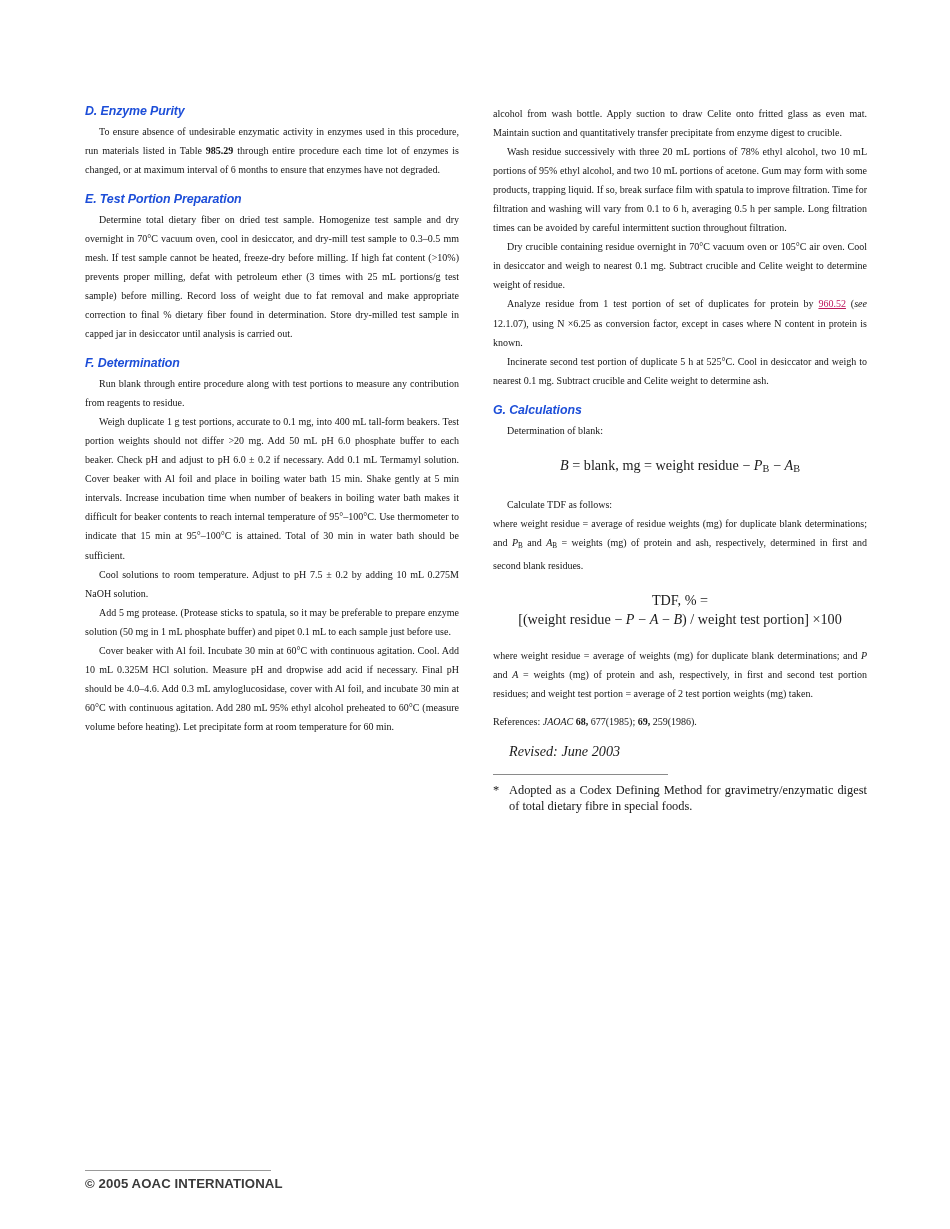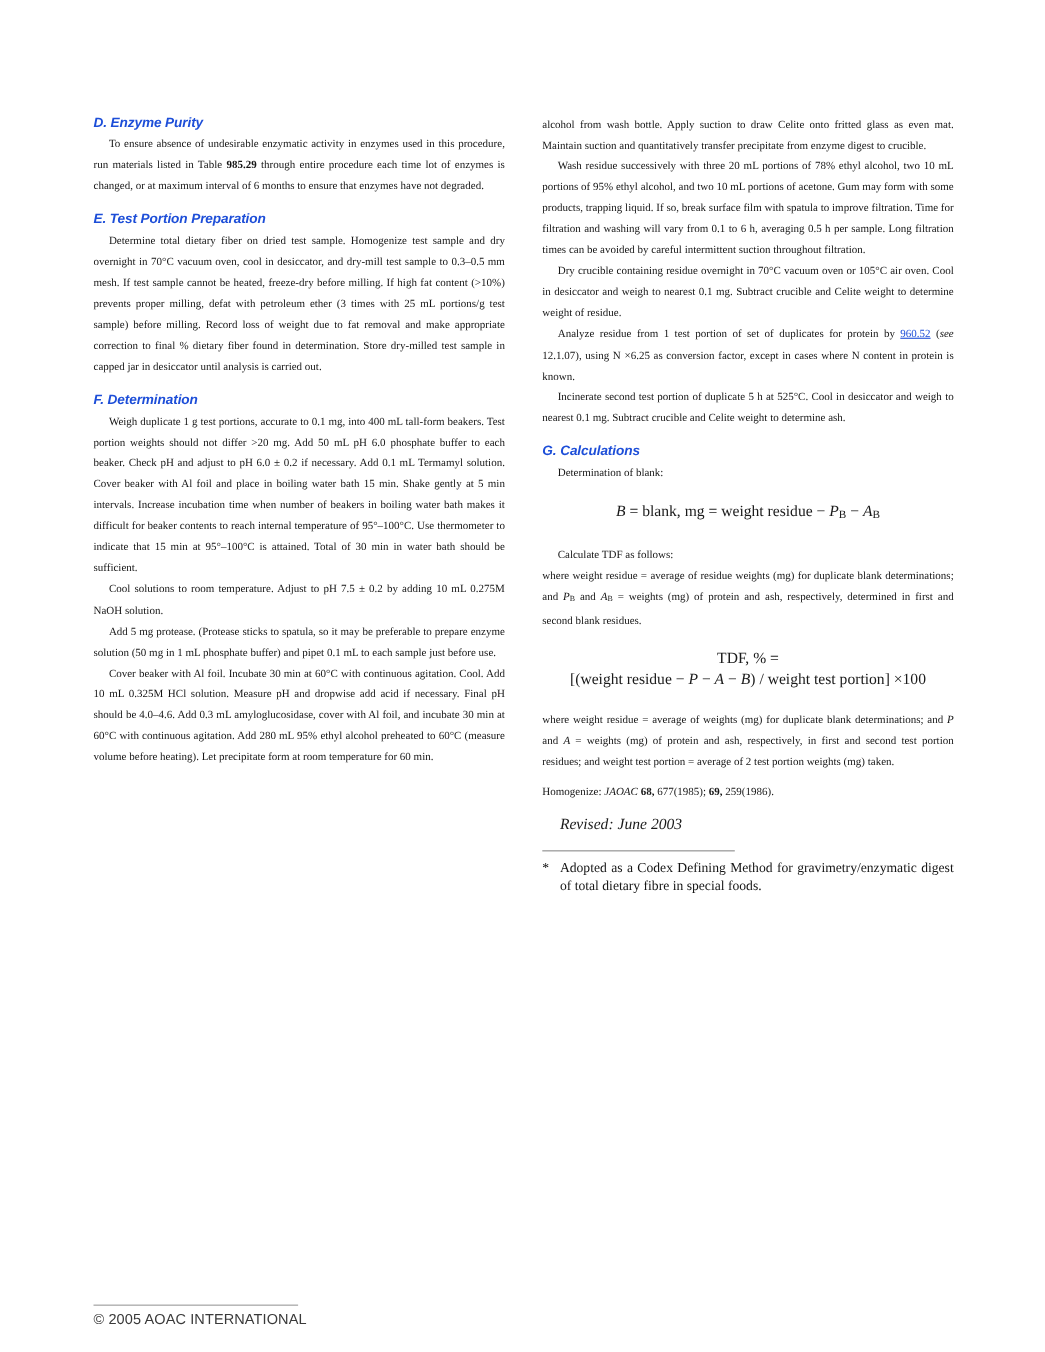--- a/index.html
+++ b/index.html
@@ -63,21 +63,21 @@
     margin: 16px 0 17px 0;
   }
   .eq .ln { display: block; }
   .ital { font-style: italic; }
   .bold { font-weight: bold; }
   sub {
     font-size: 0.72em;
     vertical-align: -0.22em;
   }
   a.xref {
-    color: #1d4ed8;
+    color: #be185d;
     text-decoration: underline;
   }
   .fn-rule {
     width: 175px;
     height: 1px;
     background: #8a8a8a;
     margin: 13px 0 7px 0;
   }
   .footnote {
     font-size: 12.4px;
@@ -93,22 +93,23 @@
     font-size: 14.2px;
     line-height: 19.05px;
     margin: 11px 0 0 16px;
     font-style: italic;
     text-indent: 0;
   }
   .gap-sm { height: 9px; }
   .footer {
     position: absolute;
     left: 85px;
-    bottom: 22px;
+    bottom: 38px;
     width: 380px;
+    font-weight: bold;
   }
   .footer-rule {
     width: 186px;
     height: 1px;
     background: #9a9a9a;
     margin-bottom: 5px;
   }
   .footer-text {
     font-family: "Liberation Sans", "DejaVu Sans", sans-serif;
     font-size: 13.2px;
@@ -128,20 +129,21 @@
       <h3 class="sec-head">D.  Enzyme Purity</h3>
 
       <p class="body">To ensure absence of undesirable enzymatic activity in enzymes used in this procedure, run materials listed in Table <span class="bold">985.29</span> through entire procedure each time lot of enzymes is changed, or at maximum interval of 6 months to ensure that enzymes have not degraded.</p>
 
       <h3 class="sec-head spaced">E.  Test Portion Preparation</h3>
 
       <p class="body">Determine total dietary fiber on dried test sample. Homogenize test sample and dry overnight in 70°C vacuum oven, cool in desiccator, and dry-mill test sample to 0.3–0.5 mm mesh. If test sample cannot be heated, freeze-dry before milling. If high fat content (&gt;10%) prevents proper milling, defat with petroleum ether (3 times with 25 mL portions/g test sample) before milling. Record loss of weight due to fat removal and make appropriate correction to final % dietary fiber found in determination. Store dry-milled test sample in capped jar in desiccator until analysis is carried out.</p>
 
       <h3 class="sec-head spaced">F.  Determination</h3>
 
+      <p class="body">Run blank through entire procedure along with test portions to measure any contribution from reagents to residue.</p>
       <p class="body">Weigh duplicate 1 g test portions, accurate to 0.1 mg, into 400 mL tall-form beakers. Test portion weights should not differ &gt;20 mg. Add 50 mL pH 6.0 phosphate buffer to each beaker. Check pH and adjust to pH 6.0 ± 0.2 if necessary. Add 0.1 mL Termamyl solution. Cover beaker with Al foil and place in boiling water bath 15 min. Shake gently at 5 min intervals. Increase incubation time when number of beakers in boiling water bath makes it difficult for beaker contents to reach internal temperature of 95°–100°C. Use thermometer to indicate that 15 min at 95°–100°C is attained. Total of 30 min in water bath should be sufficient.</p>
       <p class="body">Cool solutions to room temperature. Adjust to pH 7.5 ± 0.2 by adding 10 mL 0.275M NaOH solution.</p>
       <p class="body">Add 5 mg protease. (Protease sticks to spatula, so it may be preferable to prepare enzyme solution (50 mg in 1 mL phosphate buffer) and pipet 0.1 mL to each sample just before use.</p>
       <p class="body">Cover beaker with Al foil. Incubate 30 min at 60°C with continuous agitation. Cool. Add 10 mL 0.325M HCl solution. Measure pH and dropwise add acid if necessary. Final pH should be 4.0–4.6. Add 0.3 mL amyloglucosidase, cover with Al foil, and incubate 30 min at 60°C with continuous agitation. Add 280 mL 95% ethyl alcohol preheated to 60°C (measure volume before heating). Let precipitate form at room temperature for 60 min.</p>
 
     </div>
 
     <div class="col">
 
       <p class="body noindent">alcohol from wash bottle. Apply suction to draw Celite onto fritted glass as even mat. Maintain suction and quantitatively transfer precipitate from enzyme digest to crucible.</p>
@@ -166,21 +168,21 @@
 
       <div class="eq">
         <span class="ln">TDF, % =</span>
         <span class="ln"><span>[(weight residue − </span><span class="ital">P</span><span> − </span><span class="ital">A</span><span> − </span><span class="ital">B</span><span>) / weight test portion] ×100</span></span>
       </div>
 
       <p class="body noindent"><span>where weight residue = average of weights (mg) for duplicate blank determinations; and </span><span class="ital">P</span><span> and </span><span class="ital">A</span><span> = weights (mg) of protein and ash, respectively, in first and second test portion residues; and weight test portion = average of 2 test portion weights (mg) taken.</span></p>
 
       <div class="gap-sm"></div>
 
-      <p class="body noindent"><span>Homogenize: </span><span class="ital">JAOAC</span><span class="bold"> 68,</span><span> 677(1985); </span><span class="bold">69,</span><span> 259(1986).</span></p>
+      <p class="body noindent"><span>References: </span><span class="ital">JAOAC</span><span class="bold"> 68,</span><span> 677(1985); </span><span class="bold">69,</span><span> 259(1986).</span></p>
 
       <p class="revised">Revised: June 2003</p>
 
       <div class="fn-rule"></div>
 
       <div class="footnote">
         <span class="mark">*</span>
         <span class="txt">Adopted as a Codex Defining Method for gravimetry/enzymatic digest of total dietary fibre in special foods.</span>
       </div>
 

